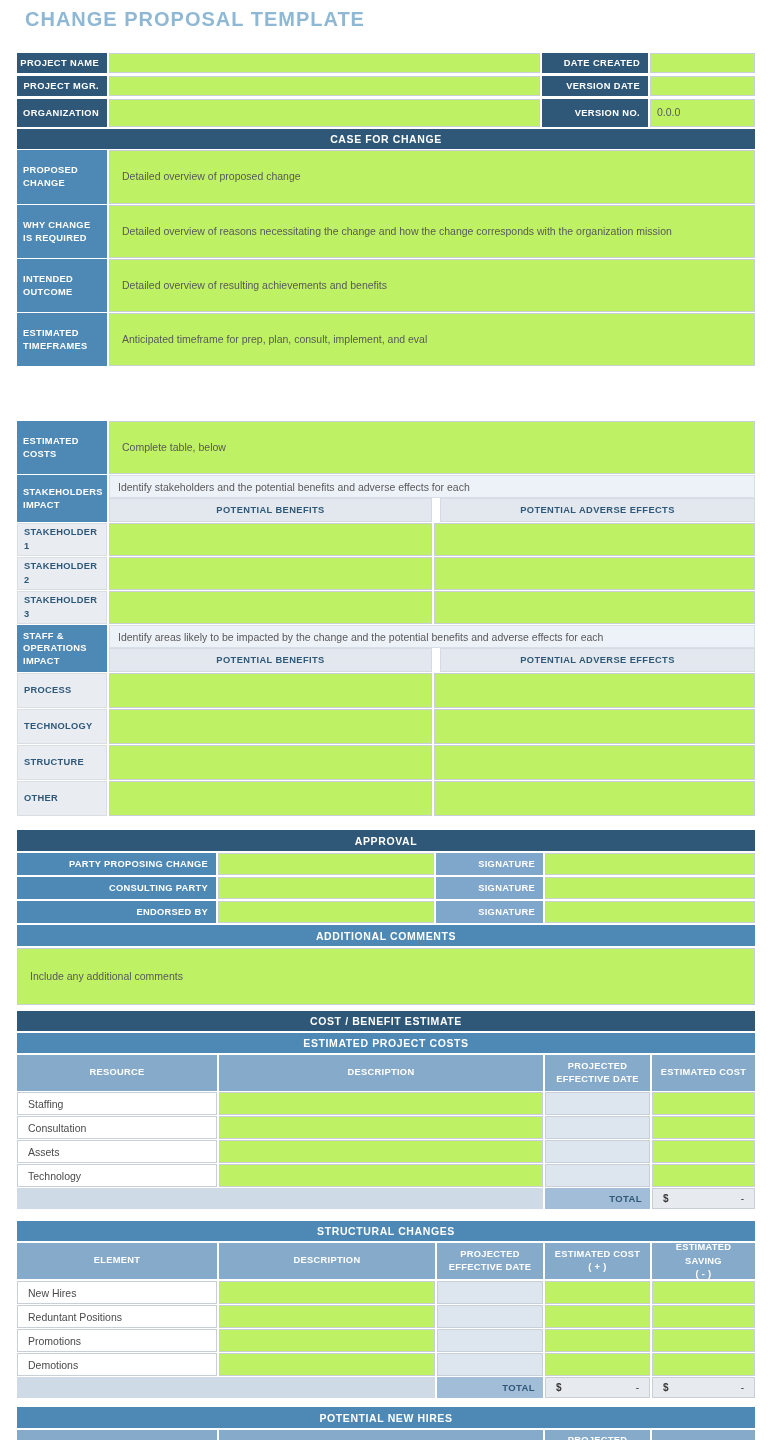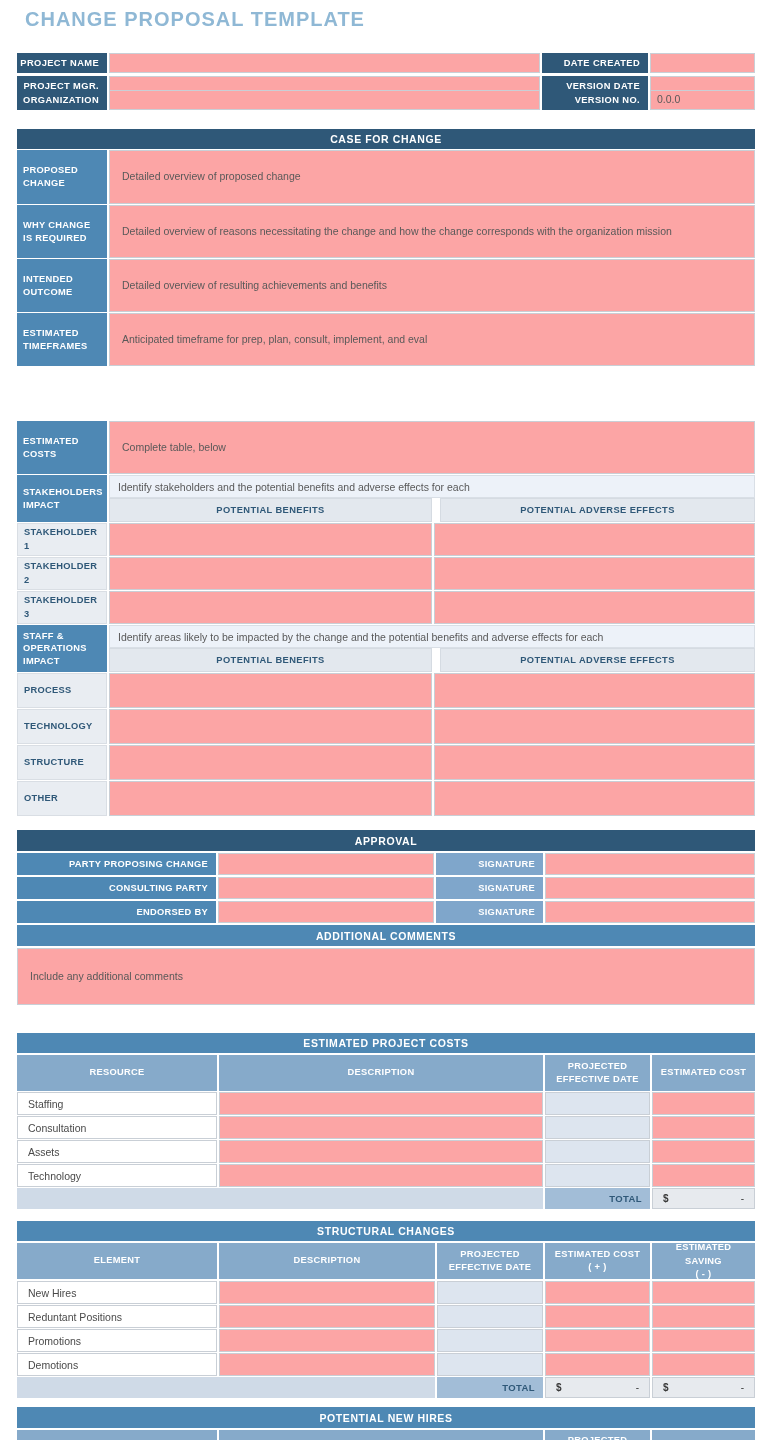--- a/index.html
+++ b/index.html
@@ -12,21 +12,21 @@
   .r>*:last-child{margin-right:0;}
   .sub{display:flex;}
   .sub>*{margin-right:8px;}
   .sub>*:last-child{margin-right:0;}
   .cell{box-sizing:border-box;display:flex;align-items:center;}
   .navy{background:#2F5878;color:#ffffff;font-weight:bold;font-size:9.3px;letter-spacing:.4px;}
   .blue{background:#4E88B4;color:#ffffff;font-weight:bold;font-size:9.3px;letter-spacing:.3px;}
   .band{justify-content:center;font-size:10.5px;letter-spacing:.6px;width:100%;}
   .right{justify-content:flex-end;text-align:right;padding-right:8px;}
   .lblcol{width:90px;padding:3px 6px;line-height:1.35;}
-  .input{background:#fca5a5;border:1px solid #C9CFD6;}
+  .input{background:#bef264;border:1px solid #C9CFD6;}
   .body{color:#595959;font-size:10.5px;padding:3px 12px;line-height:1.45;}
   .flex1{flex:1;}
   .sig{background:#7FA6CB;color:#ffffff;font-weight:bold;font-size:9.3px;letter-spacing:.3px;}
   .hdrblue{background:#86AACA;color:#ffffff;font-weight:bold;font-size:9.3px;
            justify-content:center;text-align:center;letter-spacing:.3px;line-height:1.4;
            white-space:pre-line;padding:2px 4px;}
   .ltlbl{background:#E9EDF2;color:#2F5878;font-weight:bold;font-size:9.3px;
          padding:3px 6px;letter-spacing:.3px;line-height:1.4;border:1px solid #D9DEE4;}
   .benef{background:#E3E8EE;color:#2F5878;font-weight:bold;font-size:9.3px;
          justify-content:center;letter-spacing:.4px;border:1px solid #D5DBE2;}
@@ -56,21 +56,21 @@
     <div class="cell input flex1"></div>
     <div class="cell navy right" style="width:106px">DATE CREATED</div>
     <div class="cell input body" style="width:105px"></div>
   </div>
   <div class="r" style="top:76px;height:20px">
     <div class="cell navy right" style="width:90px">PROJECT MGR.</div>
     <div class="cell input flex1"></div>
     <div class="cell navy right" style="width:106px">VERSION DATE</div>
     <div class="cell input body" style="width:105px"></div>
   </div>
-  <div class="r" style="top:90px;height:20px">
+  <div class="r" style="top:99px;height:28px">
     <div class="cell navy right" style="width:90px">ORGANIZATION</div>
     <div class="cell input flex1"></div>
     <div class="cell navy right" style="width:106px">VERSION NO.</div>
     <div class="cell input body" style="width:105px;padding-left:6px">0.0.0</div>
   </div>
 
   <div class="r" style="top:129px;height:20px">
     <div class="cell navy band">CASE FOR CHANGE</div>
   </div>
 
@@ -173,20 +173,23 @@
     <div class="cell sig right" style="width:107px">SIGNATURE</div>
     <div class="cell input flex1"></div>
   </div>
   <div class="r" style="top:925px;height:21px">
     <div class="cell blue band">ADDITIONAL COMMENTS</div>
   </div>
   <div class="r" style="top:948px;height:57px">
     <div class="cell input body flex1">Include any additional comments</div>
   </div>
 
+  <div class="r" style="top:1011px;height:20px">
+    <div class="cell navy band">COST / BENEFIT ESTIMATE</div>
+  </div>
   <div class="r" style="top:1033px;height:20px">
     <div class="cell blue band">ESTIMATED PROJECT COSTS</div>
   </div>
   <div class="r" style="top:1055px;height:36px">
     <div class="cell hdrblue" style="width:200px">RESOURCE</div>
     <div class="cell hdrblue flex1">DESCRIPTION</div>
     <div class="cell hdrblue" style="width:105px">PROJECTED EFFECTIVE DATE</div>
     <div class="cell hdrblue" style="width:103px">ESTIMATED COST</div>
   </div>
   <div class="r" style="top:1092px;height:23px">

